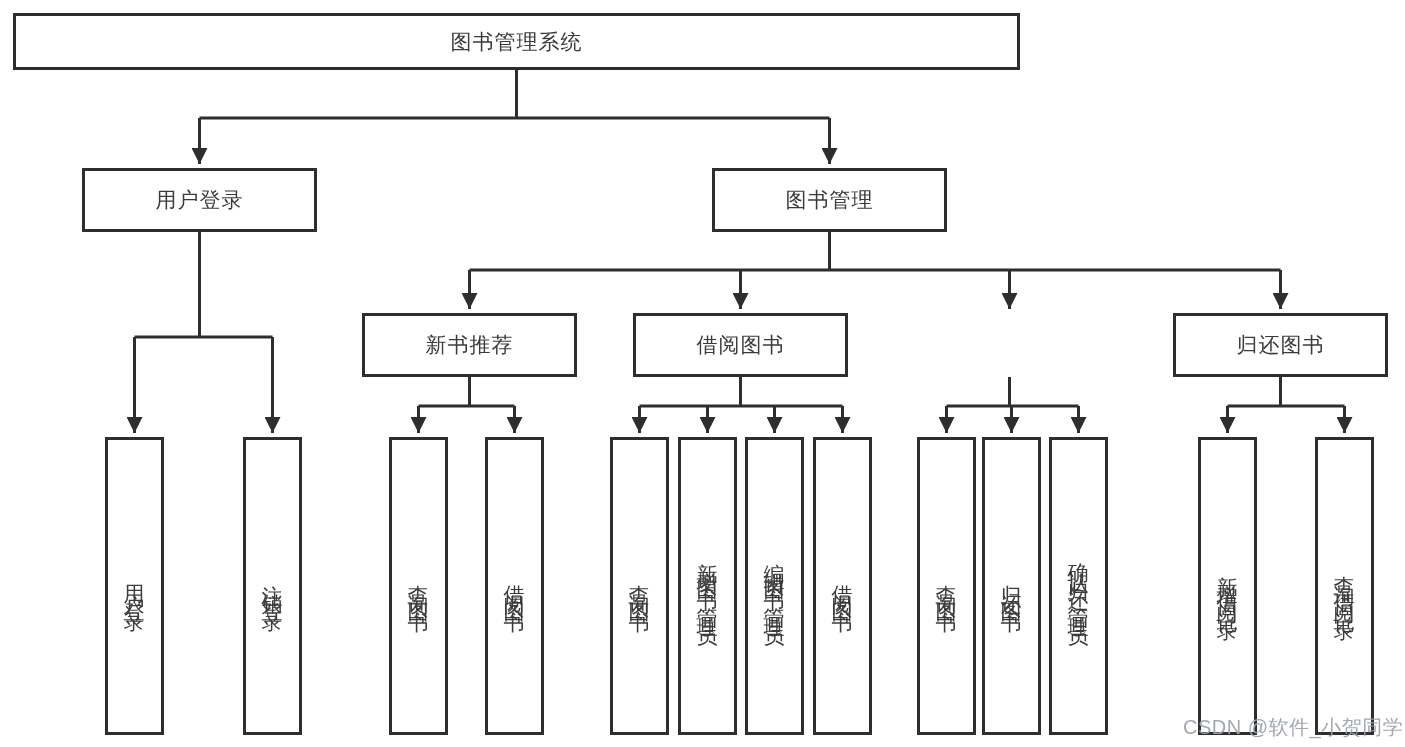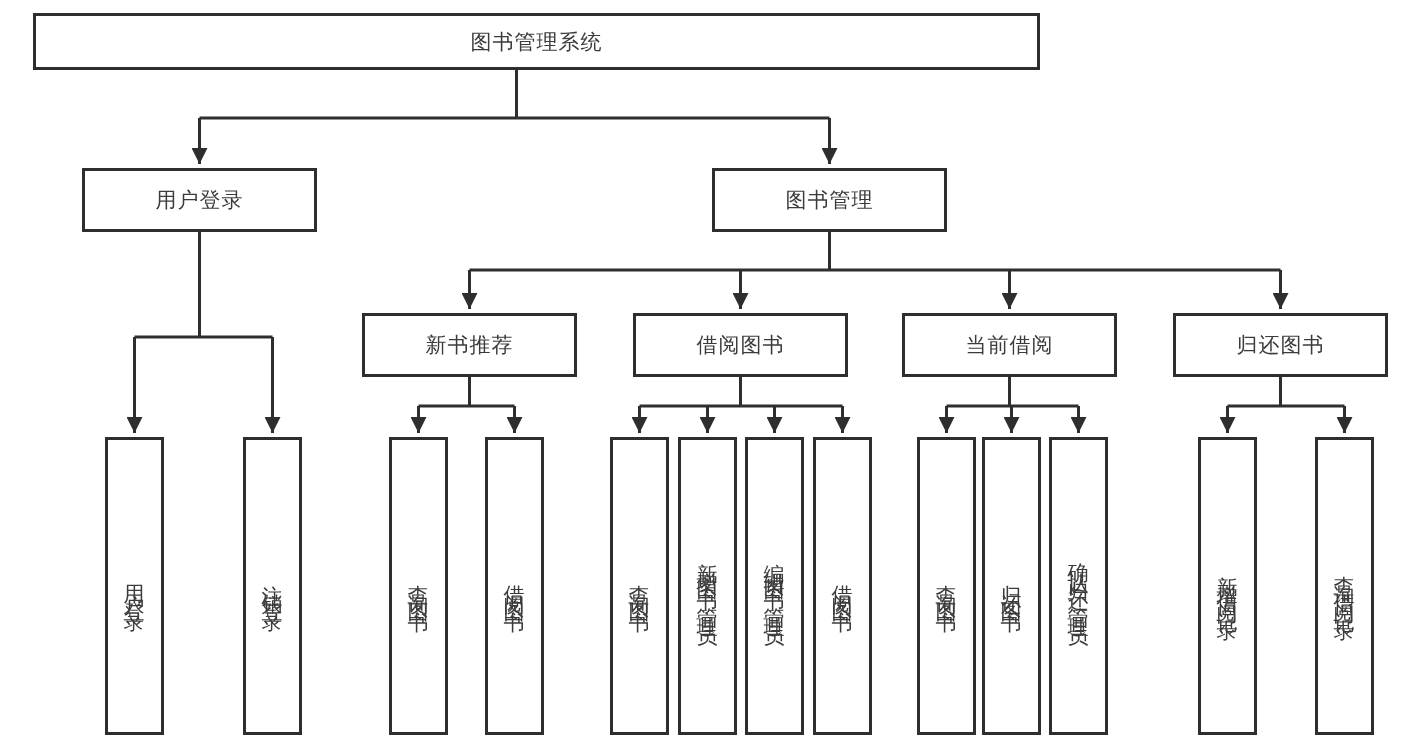--- a/index.html
+++ b/index.html
@@ -22,21 +22,21 @@
     border: 3px solid #2e2e2e;
     background: #ffffff;
     display: flex;
     align-items: center;
     justify-content: center;
     color: #3b3b3b;
     font-size: 21px;
     letter-spacing: 1px;
     text-align: center;
   }
-  .node.root  { left: 13px;   top: 13px;  width: 1007px; height: 57px; margin-left: 20px; }
+  .node.root  { left: 13px;   top: 13px;  width: 1007px; height: 57px; }
   .node.lvl2  { top: 168px; width: 235px; height: 64px; }
   .node.lvl3  { top: 313px; width: 215px; height: 64px; }
   .leaf {
     position: absolute;
     top: 437px;
     width: 59px;
     height: 298px;
     box-sizing: border-box;
     border: 3px solid #2e2e2e;
     background: #ffffff;
@@ -115,35 +115,35 @@
     </g>
   </svg>
 
   <div class="node root">图书管理系统</div>
 
   <div class="node lvl2" style="left:82px">用户登录</div>
   <div class="node lvl2" style="left:712px">图书管理</div>
 
   <div class="node lvl3" style="left:362px">新书推荐</div>
   <div class="node lvl3" style="left:633px">借阅图书</div>
-  <div class="node lvl3" style="left:902px">当前借阅</div>
   <div class="node lvl3" style="left:1173px">归还图书</div>
 
   <div class="leaf" style="left:105px">用户登录</div>
   <div class="leaf" style="left:243px">注销登录</div>
 
   <div class="leaf" style="left:389px">查询图书</div>
   <div class="leaf" style="left:485px">借阅图书</div>
 
   <div class="leaf" style="left:610px">查询图书</div>
   <div class="leaf" style="left:678px">新增图书（管理员）</div>
   <div class="leaf" style="left:745px">编辑图书（管理员）</div>
   <div class="leaf" style="left:813px">借阅图书</div>
 
   <div class="leaf" style="left:917px">查询图书</div>
   <div class="leaf" style="left:982px">归还图书</div>
   <div class="leaf" style="left:1049px">确认归还（管理员）</div>
 
   <div class="leaf" style="left:1198px">新增借阅记录</div>
   <div class="leaf" style="left:1315px">查询借阅记录</div>
 
+  <div class="watermark">CSDN @软件_小贺同学</div>
 
 </div>
 
 </body></html>

